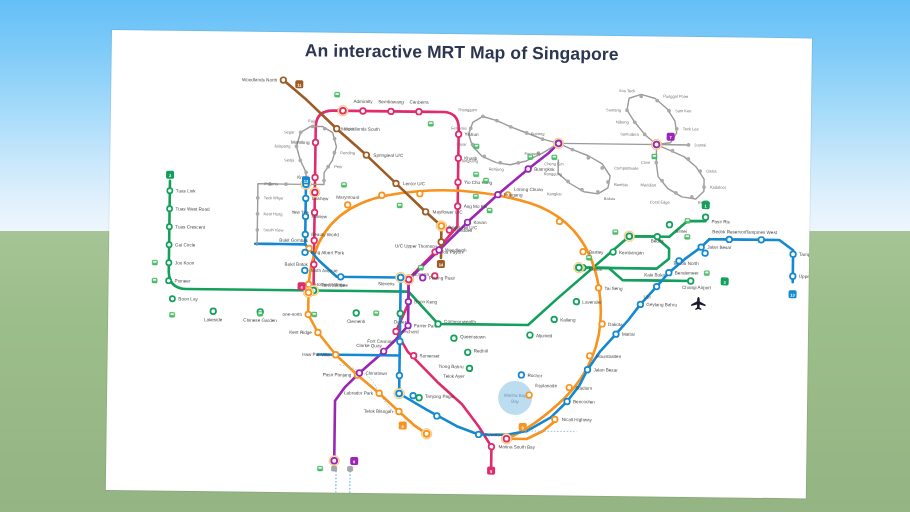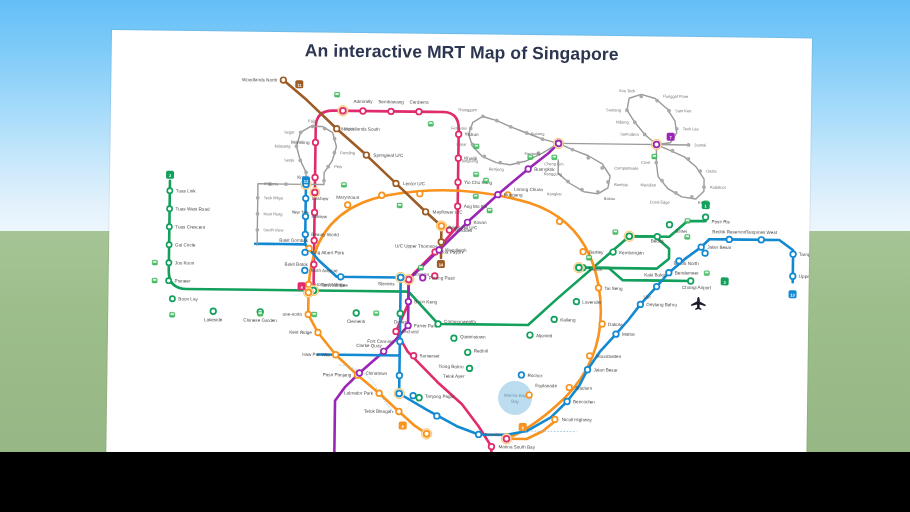--- a/index.html
+++ b/index.html
@@ -2,21 +2,21 @@
 <html><head>
 <meta charset="utf-8">
 <title>An interactive MRT Map of Singapore</title>
 <style>
   html,body{margin:0;padding:0;}
   body{
     width:910px;height:512px;overflow:hidden;
     font-family:"Liberation Sans", sans-serif;
     background:#000;
   }
-  .scene{position:relative;width:910px;height:452px;overflow:hidden;}
+  .scene{position:relative;width:910px;height:512px;overflow:hidden;}
   .sky{
     position:absolute;left:0;top:0;width:910px;height:232px;
     background:linear-gradient(180deg,#64bff7 0%,#7fcbf8 22%,#a6dbfa 48%,#c9e8fb 70%,#e2f1fc 88%,#eef6fd 100%);
   }
   .ground{
     position:absolute;left:0;top:231px;width:910px;height:281px;
     background:#9cbe8a;
   }
   .ground-shade{
     position:absolute;left:0;top:231px;width:910px;height:281px;

